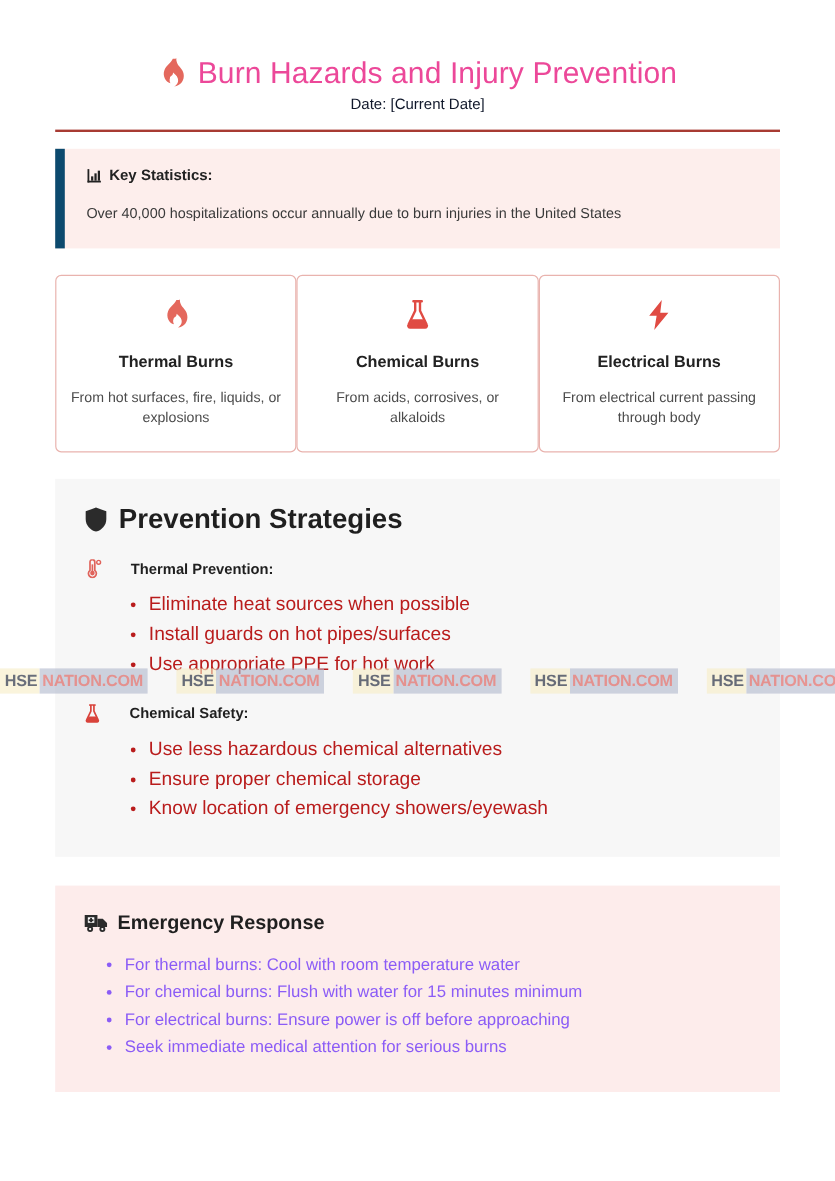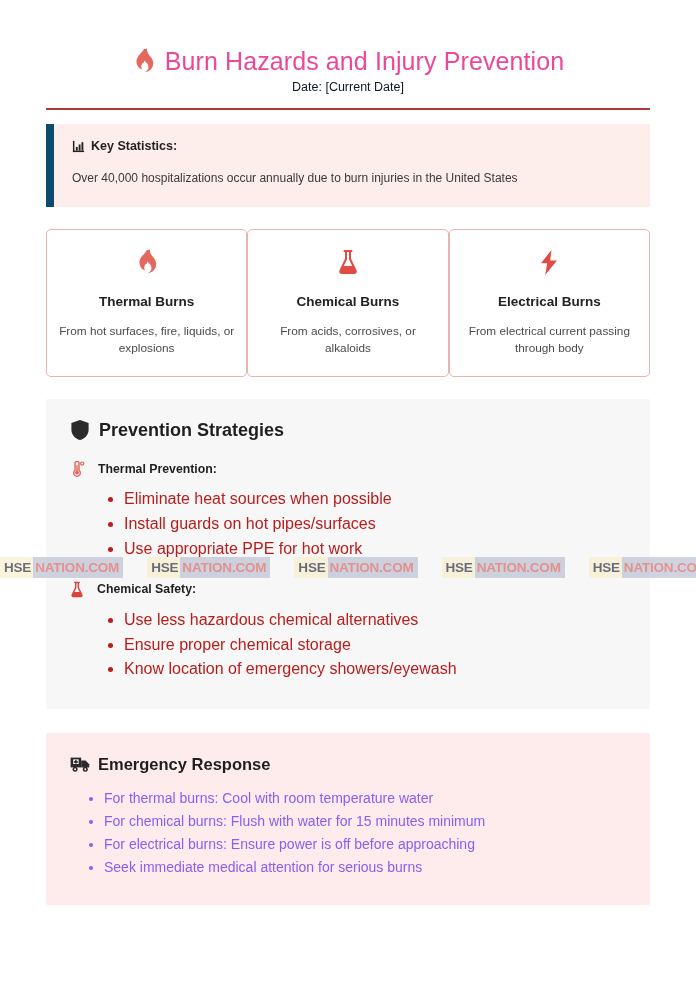--- a/index.html
+++ b/index.html
@@ -110,37 +110,37 @@
   }
 
   
   .prevention {
     margin-top: 22px;
     background: #f7f7f7;
     padding: 20px 24px 26px;
     box-sizing: border-box;
   }
   .prevention-title {
-    font-size: 18px;
+    font-size: 23px;
     font-weight: bold;
     color: #1f1f1f;
     display: flex;
     align-items: center;
     gap: 9px;
     margin: 0;
   }
   .subsection { margin-top: 20px; }
   .subsection:first-of-type { margin-top: 20px; }
   .sub-title {
     font-size: 12.3px;
     font-weight: bold;
     color: #1f1f1f;
     display: flex;
     align-items: center;
-    gap: 13px;
+    gap: 24px;
   }
   .bullets {
     margin: 11px 0 0 0;
     padding-left: 54px;
     list-style: disc;
   }
   .bullets li {
     font-size: 16px;
     color: #b91c1c;
     line-height: 1.43;

